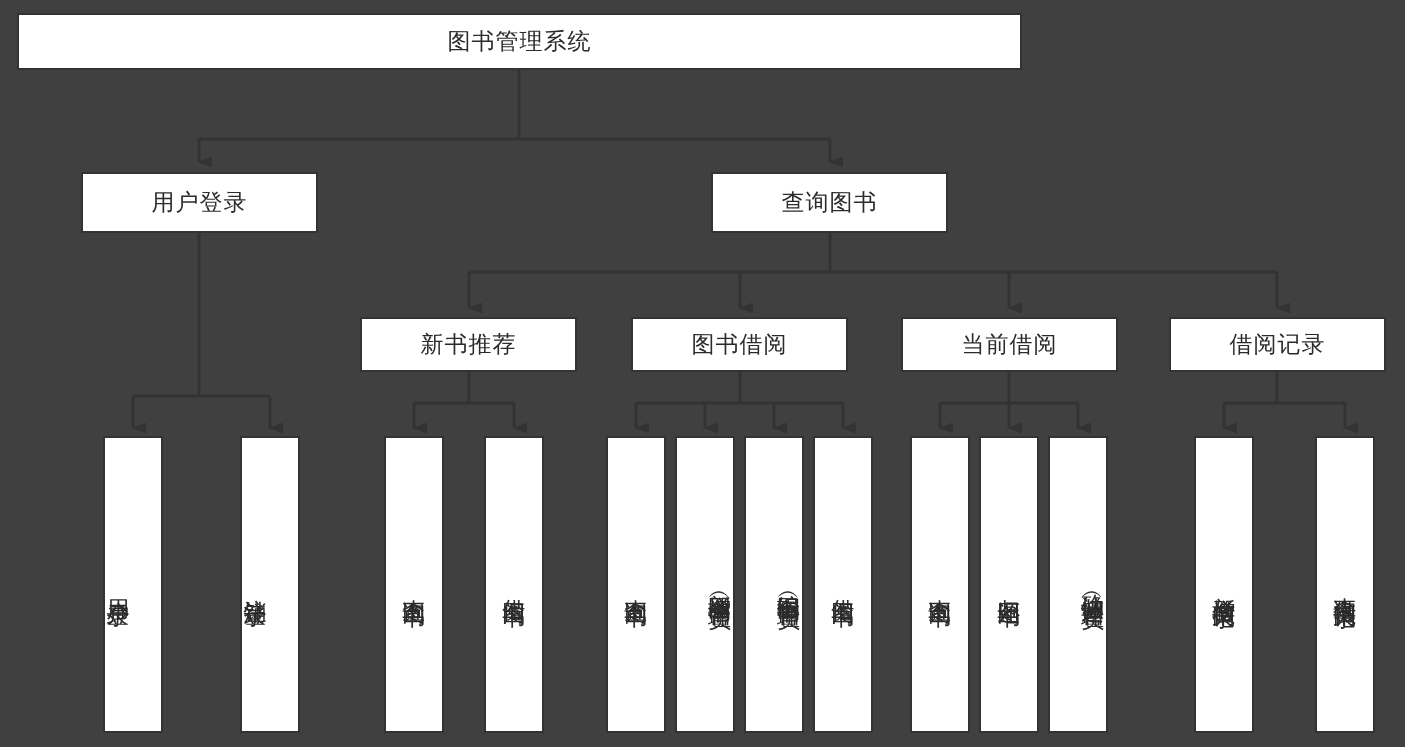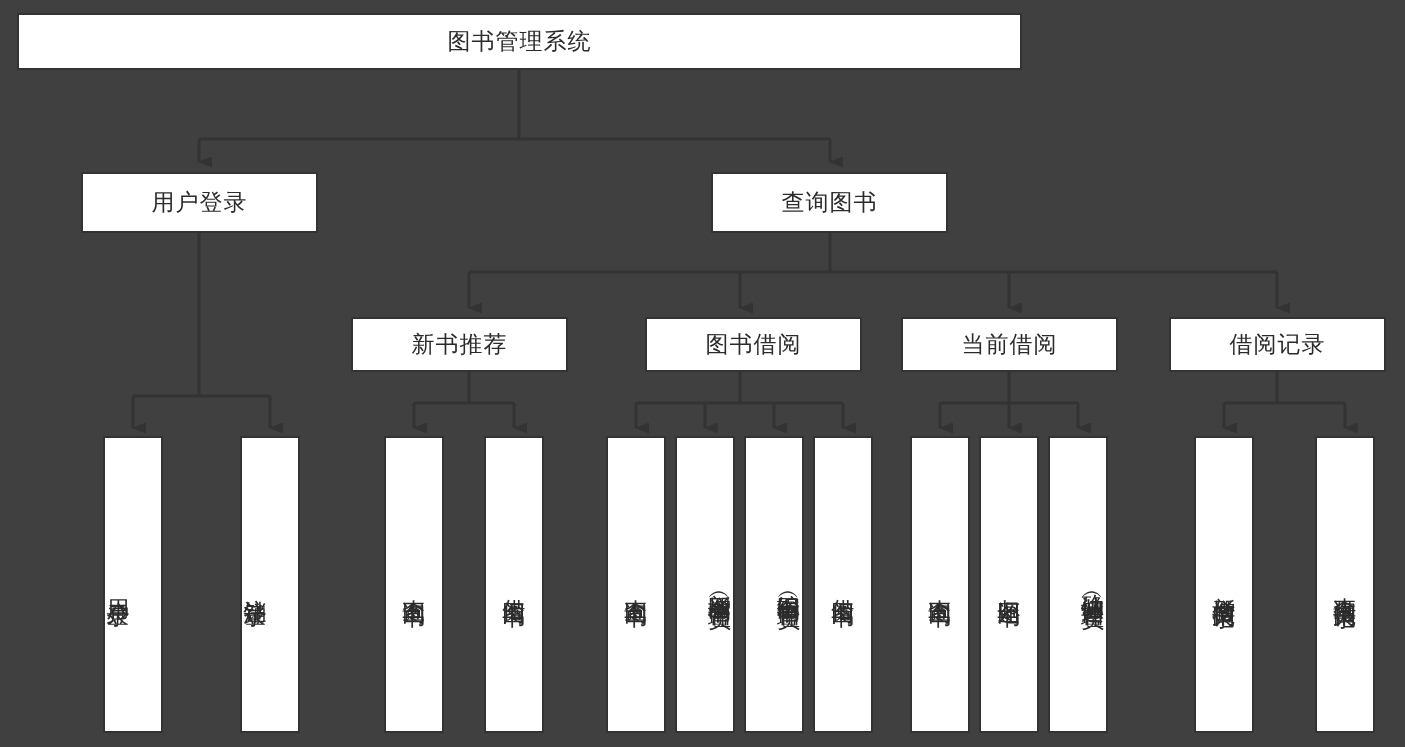--- a/index.html
+++ b/index.html
@@ -135,24 +135,24 @@
     <span class="lbl">图书管理系统</span>
   </div>
 
   <div class="node horiz" style="left:81px; top:172px; width:237px; height:61px;">
     <span class="lbl">用户登录</span>
   </div>
   <div class="node horiz" style="left:711px; top:172px; width:237px; height:61px;">
     <span class="lbl">查询图书</span>
   </div>
 
-  <div class="node horiz" style="left:351px; top:317px; width:217px; height:55px;">
+  <div class="node horiz" style="left:360px; top:317px; width:217px; height:55px;">
     <span class="lbl">新书推荐</span>
   </div>
-  <div class="node horiz" style="left:645px; top:317px; width:217px; height:55px;justify-content:center;">
+  <div class="node horiz" style="left:631px; top:317px; width:217px; height:55px;justify-content:center;">
     <span class="lbl">图书借阅</span>
   </div>
   <div class="node horiz" style="left:901px; top:317px; width:217px; height:55px;">
     <span class="lbl">当前借阅</span>
   </div>
   <div class="node horiz" style="left:1169px; top:317px; width:217px; height:55px;align-items:center;">
     <span class="lbl">借阅记录</span>
   </div>
 
   <div class="node vert bottomish" style="left:103px; top:436px; width:60px; height:297px;">

